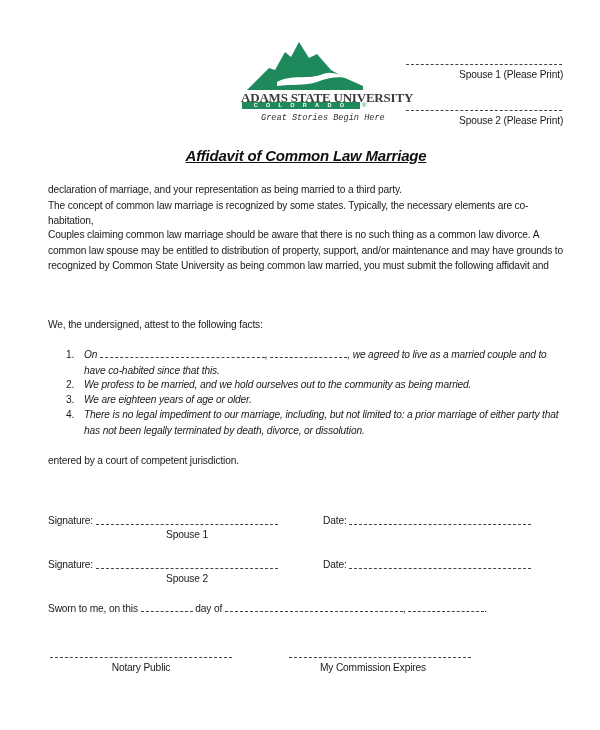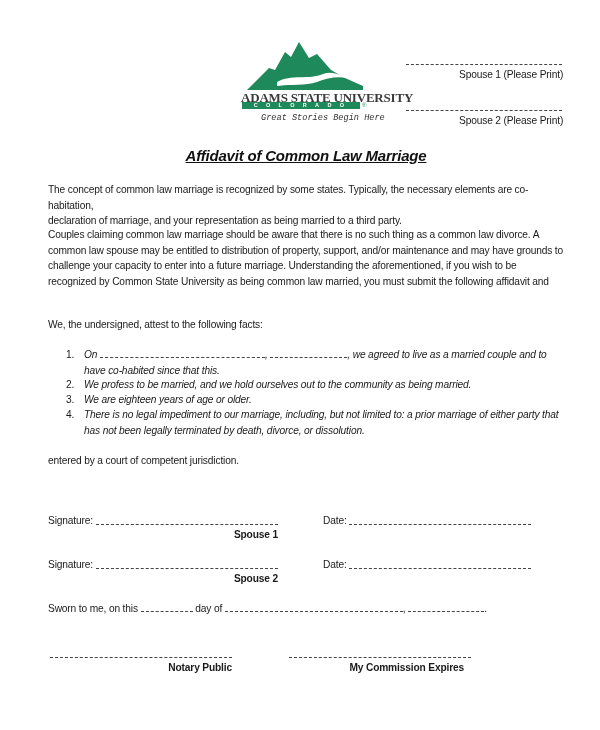--- a/index.html
+++ b/index.html
@@ -20,21 +20,21 @@
   
   .sline { border-top: 1px dashed #444; height: 0; }
   
   #title { left: 0; top: 147px; width: 612px; text-align: center; font-size: 15px; font-weight: bold;
            font-style: italic; text-decoration: underline; color: #111; letter-spacing: -0.2px; }
   .para { left: 48px; width: 520px; }
   .li { position: absolute; left: 66px; width: 500px; }
   .li .num { position: absolute; left: 0; top: 0; }
   .li .body { position: absolute; left: 18px; width: 482px; font-style: italic; }
   .blank { display: inline-block; border-bottom: 1px dashed #444; height: 10px; vertical-align: baseline; }
-  .center { text-align: right; font-weight: bold; }
+  .center { text-align: center; }
 </style>
 </head>
 <body>
 
 <div id="logo" class="abs">
   <svg class="abs" style="left:6px;top:0" width="118" height="52" viewBox="0 0 118 52">
     <path d="M0,50 L22,28 L28,30 L38,12 L44,17 L52,2 L62,18 L70,14 L84,30 L98,38 L116,46 L116,50 Z" fill="#1e8a5b"></path>
     <path d="M30,42 C44,34 62,40 76,34 C84,31 92,34 100,38 C90,36 80,38 70,42 C58,46 44,44 30,46 Z" fill="#ffffff"></path>
   </svg>
   <div class="abs logo-name">ADAMS STATE UNIVERSITY</div>
@@ -46,28 +46,27 @@
 </div>
 
 <div class="abs sline" style="left:406px;top:64px;width:156px"></div>
 <div class="abs txt" style="left:459px;top:67px">Spouse 1 (Please Print)</div>
 <div class="abs sline" style="left:406px;top:110px;width:156px"></div>
 <div class="abs txt" style="left:459px;top:113px">Spouse 2 (Please Print)</div>
 
 <div id="title" class="abs">Affidavit of Common Law Marriage</div>
 
 <div class="abs txt para" style="top:182px">
+  <div>declaration of marriage, and your representation as being married to a third party.</div>
   <div>The concept of common law marriage is recognized by some states.  Typically, the necessary elements are co-habitation,</div>
-  <div>declaration of marriage, and your representation as being married to a third party.</div>
 </div>
 
 <div class="abs txt para" style="top:227px">
   <div>Couples claiming common law marriage should be aware that there is no such thing as a common law divorce.  A</div>
   <div>common law spouse may be entitled to distribution of property, support, and/or maintenance and may have grounds to</div>
-  <div>challenge your capacity to enter into a future marriage.  Understanding the aforementioned, if you wish to be</div>
   <div>recognized by Common State University as being common law married, you must submit the following affidavit and</div>
 </div>
 
 <div class="abs txt para" style="top:317px">We, the undersigned, attest to the following facts:</div>
 
 <div>
   <div class="li txt" style="top:347px">
     <span class="num">1.</span>
     <div class="body">
       <div>

